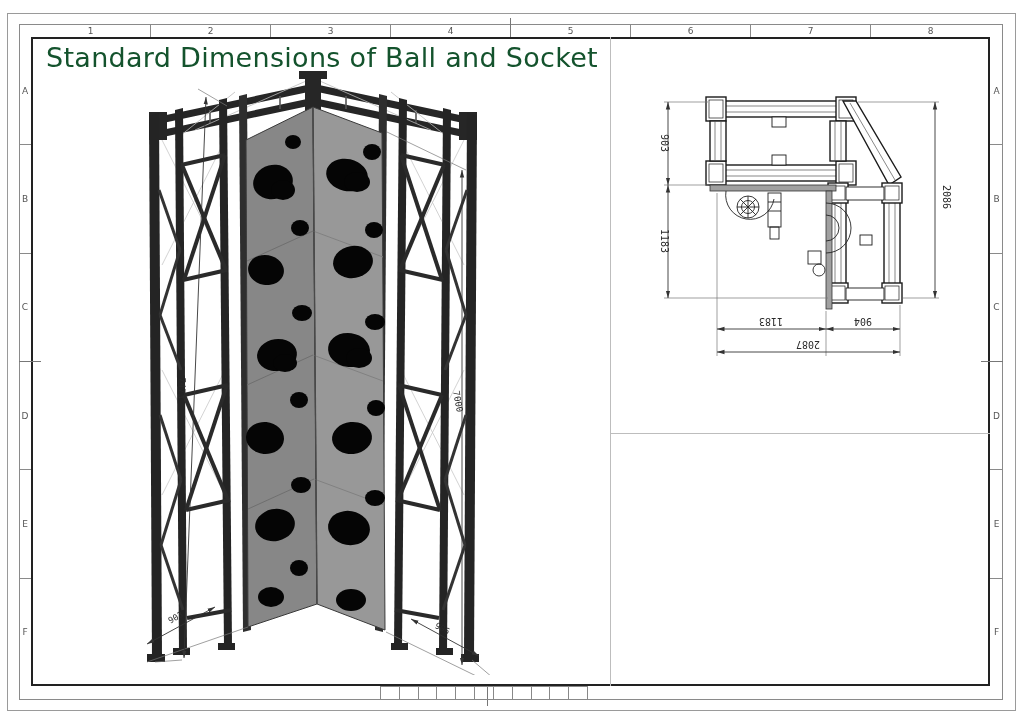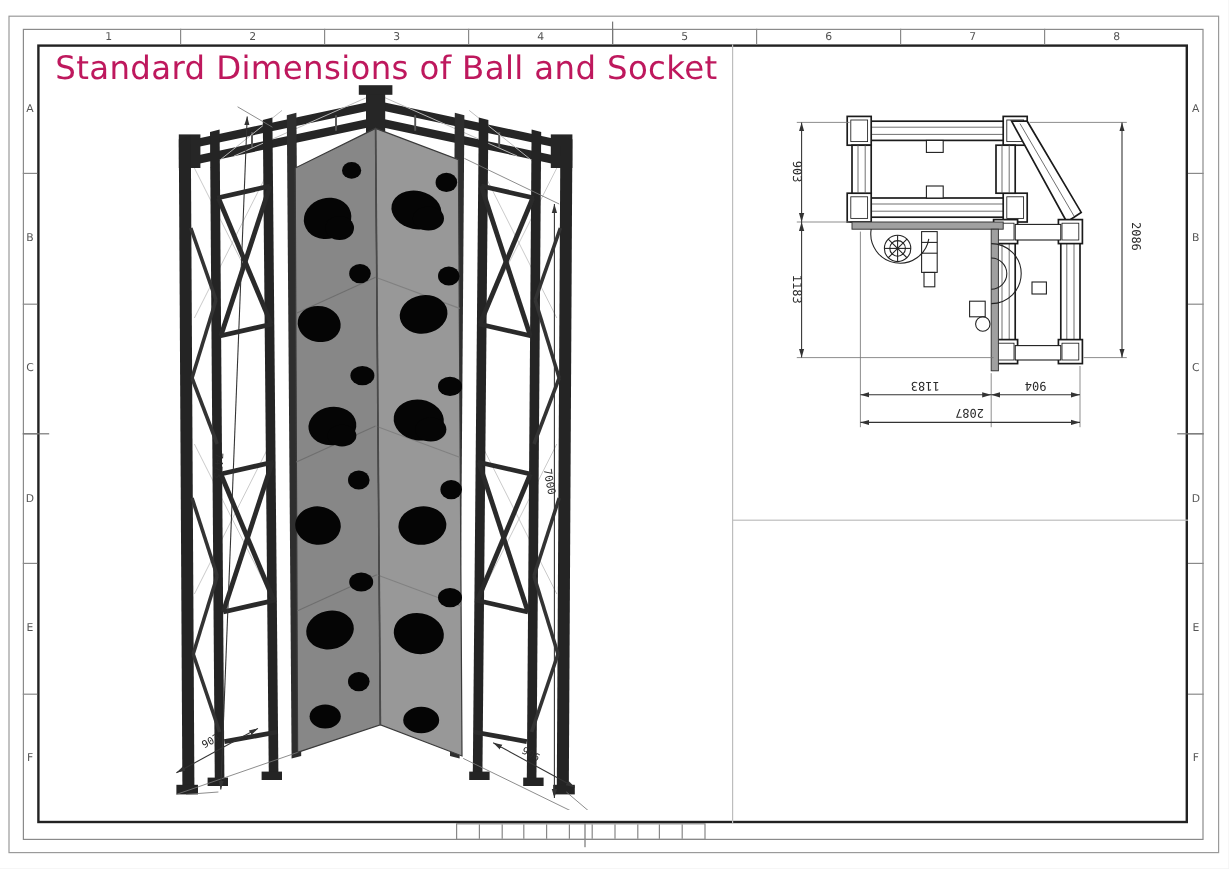--- a/index.html
+++ b/index.html
@@ -11,21 +11,21 @@
   .band{position:absolute;display:flex;box-sizing:border-box;}
   .zcell{flex:1;display:flex;align-items:center;justify-content:center;
          font-size:9px;color:#555;border-left:1px solid #8a8a8a;box-sizing:border-box;}
   .zcell:first-child{border-left:none;}
   .vband{position:absolute;display:flex;flex-direction:column;box-sizing:border-box;}
   .vcell{flex:1;display:flex;align-items:center;justify-content:center;
          font-size:9px;color:#555;border-top:1px solid #8a8a8a;box-sizing:border-box;}
   .vcell:first-child{border-top:none;}
   .divline{position:absolute;background:#bdbdbd;}
   .mark{position:absolute;background:#777;}
-  #title{position:absolute;left:46px;top:42px;font-size:27px;color:#be185d;
+  #title{position:absolute;left:46px;top:42px;font-size:27px;color:#14532d;
          letter-spacing:0.3px;white-space:nowrap;}
   #gradstrip{position:absolute;left:380px;top:686px;width:208px;height:14px;
              display:flex;border:1px solid #888;box-sizing:border-box;}
   .gcell{flex:1;border-left:1px solid #888;box-sizing:border-box;}
   .gcell:first-child{border-left:none;}
   svg text{font-family:"DejaVu Sans Mono","Liberation Mono",monospace;fill:#2a2a2a;}
 </style>
 </head>
 <body>
 

